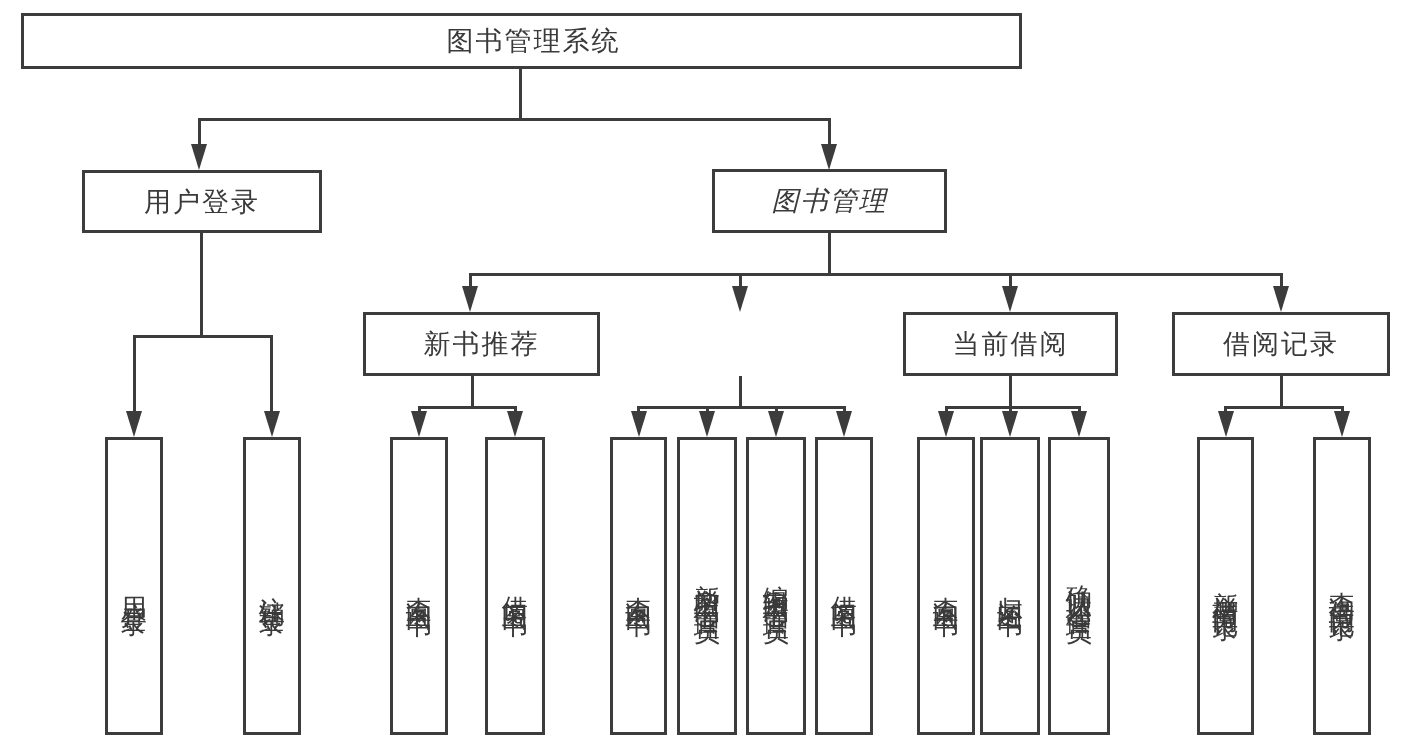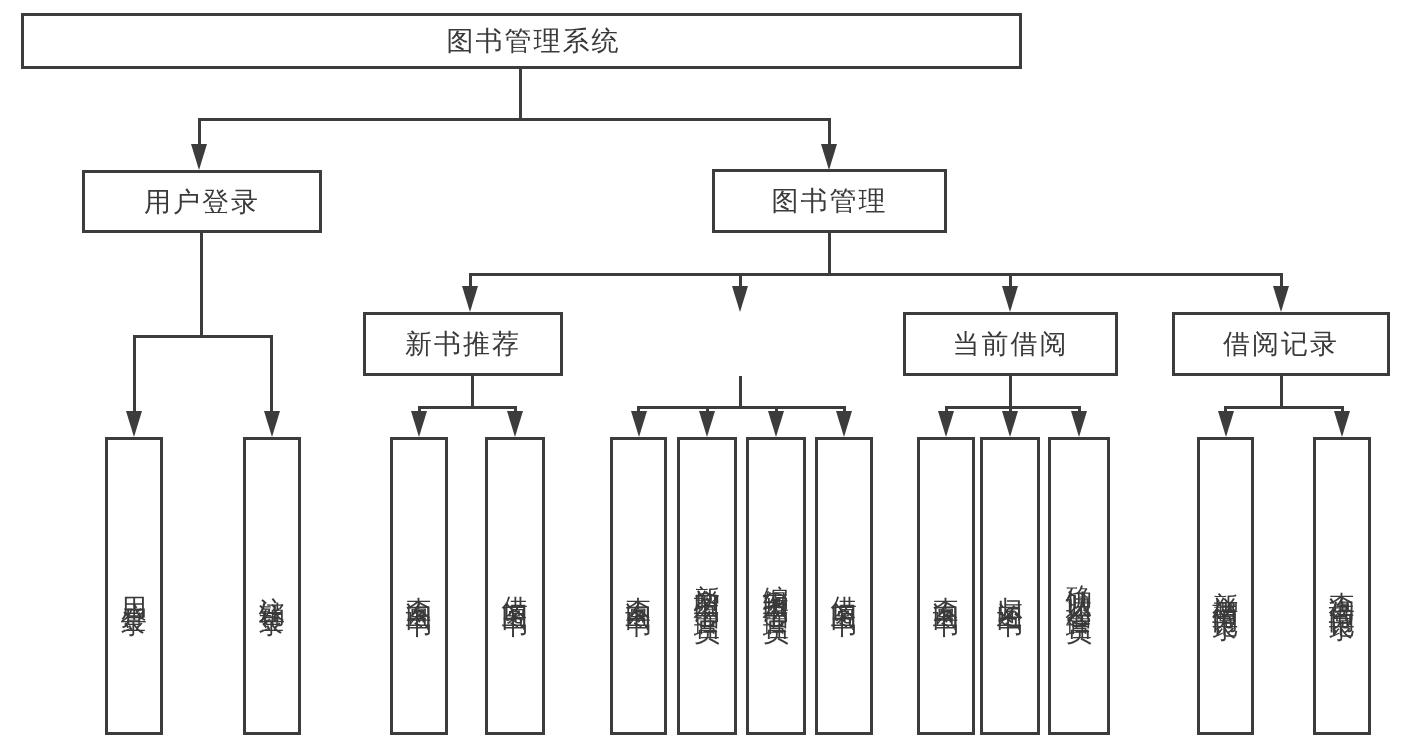--- a/index.html
+++ b/index.html
@@ -43,21 +43,21 @@
   <div class="vline" style="left:519px; top:69px; height:49px;"></div>
   <div class="hline" style="left:198px; top:118px; width:632px;"></div>
   <div class="vline" style="left:198px; top:118px; height:30px;"></div>
   <div class="arrow" style="left:191px; top:144px;"></div>
   <div class="vline" style="left:828px; top:118px; height:30px;"></div>
   <div class="arrow" style="left:821px; top:144px;"></div>
 
   <div class="box" style="left:82px; top:170px; width:240px; height:63px;">
     <span class="lbl">用户登录</span>
   </div>
-  <div class="box" style="left:712px; top:169px; width:235px; height:64px;">
+  <div class="box" style="left:712px; top:169px; width:235px; height:64px;font-style:italic;">
     <span class="lbl">图书管理</span>
   </div>
 
   <div class="vline" style="left:200px; top:233px; height:102px;"></div>
   <div class="hline" style="left:133px; top:335px; width:140px;"></div>
   <div class="vline" style="left:133px; top:335px; height:80px;"></div>
   <div class="arrow" style="left:126px; top:411px;"></div>
   <div class="vline" style="left:270px; top:335px; height:80px;"></div>
   <div class="arrow" style="left:264px; top:411px;"></div>
 
@@ -65,21 +65,21 @@
   <div class="hline" style="left:469px; top:273px; width:812px;"></div>
   <div class="vline" style="left:469px; top:273px; height:16px;"></div>
   <div class="arrow" style="left:462px; top:286px;"></div>
   <div class="vline" style="left:739px; top:273px; height:16px;"></div>
   <div class="arrow" style="left:732px; top:286px;"></div>
   <div class="vline" style="left:1009px; top:273px; height:16px;"></div>
   <div class="arrow" style="left:1002px; top:286px;"></div>
   <div class="vline" style="left:1280px; top:273px; height:16px;"></div>
   <div class="arrow" style="left:1273px; top:286px;"></div>
 
-  <div class="box" style="left:363px; top:312px; width:200px; height:64px;justify-content:center;">
+  <div class="box" style="left:363px; top:312px; width:237px; height:64px;justify-content:center;">
     <span class="lbl">新书推荐</span>
   </div>
   <div class="box" style="left:903px; top:312px; width:215px; height:64px;">
     <span class="lbl">当前借阅</span>
   </div>
   <div class="box" style="left:1172px; top:312px; width:218px; height:64px;">
     <span class="lbl">借阅记录</span>
   </div>
 
   <div class="vline" style="left:471px; top:376px; height:30px;"></div>

